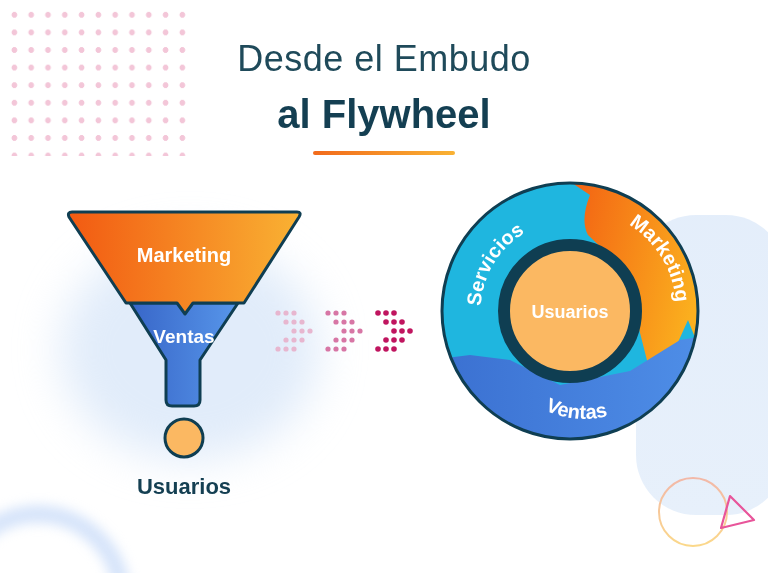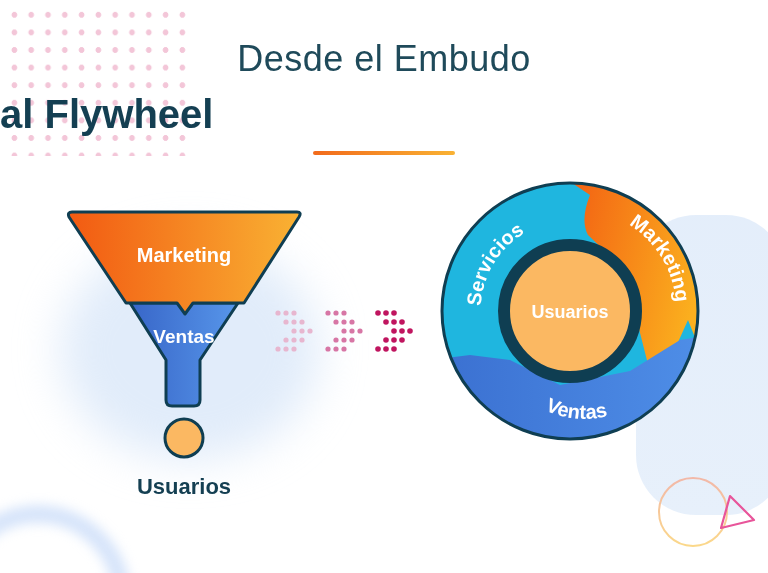--- a/index.html
+++ b/index.html
@@ -2,21 +2,21 @@
 <html><head>
 <meta charset="utf-8">
 <style>
   html,body{margin:0;padding:0;}
   body{width:768px;height:573px;overflow:hidden;background:#ffffff;position:relative;font-family:"Liberation Sans",sans-serif;}
   .abs{position:absolute;}
   .dots{left:6px;top:6px;width:180px;height:150px;
     background-image:radial-gradient(circle,#f3c6d8 2.6px,transparent 3.2px);
     background-size:16.8px 17.6px;}
   .title1{left:0;width:768px;top:38px;text-align:center;font-size:36px;color:#1f4a5a;font-weight:300;letter-spacing:0.5px;}
-  .title2{left:0;width:768px;top:92px;text-align:left;font-size:40px;color:#143f52;font-weight:bold;}
+  .title2{left:0;width:768px;top:92px;text-align:center;font-size:40px;color:#143f52;font-weight:bold;}
   .underline{left:313px;top:151px;width:142px;height:4px;border-radius:2px;background:linear-gradient(90deg,#f26a1b,#f9b233);}
   .glow{border-radius:50%;filter:blur(22px);}
   svg text{font-family:"Liberation Sans",sans-serif;font-weight:bold;}
 </style>
 </head>
 <body>
 
 <div class="abs dots"></div>
 <div class="abs glow" style="left:60px;top:240px;width:260px;height:220px;background:rgba(200,220,245,0.55);"></div>
 <div class="abs" style="left:636px;top:215px;width:150px;height:300px;border-radius:60px;background:linear-gradient(180deg,rgba(225,236,250,0.9),rgba(215,230,248,0.6));"></div>

